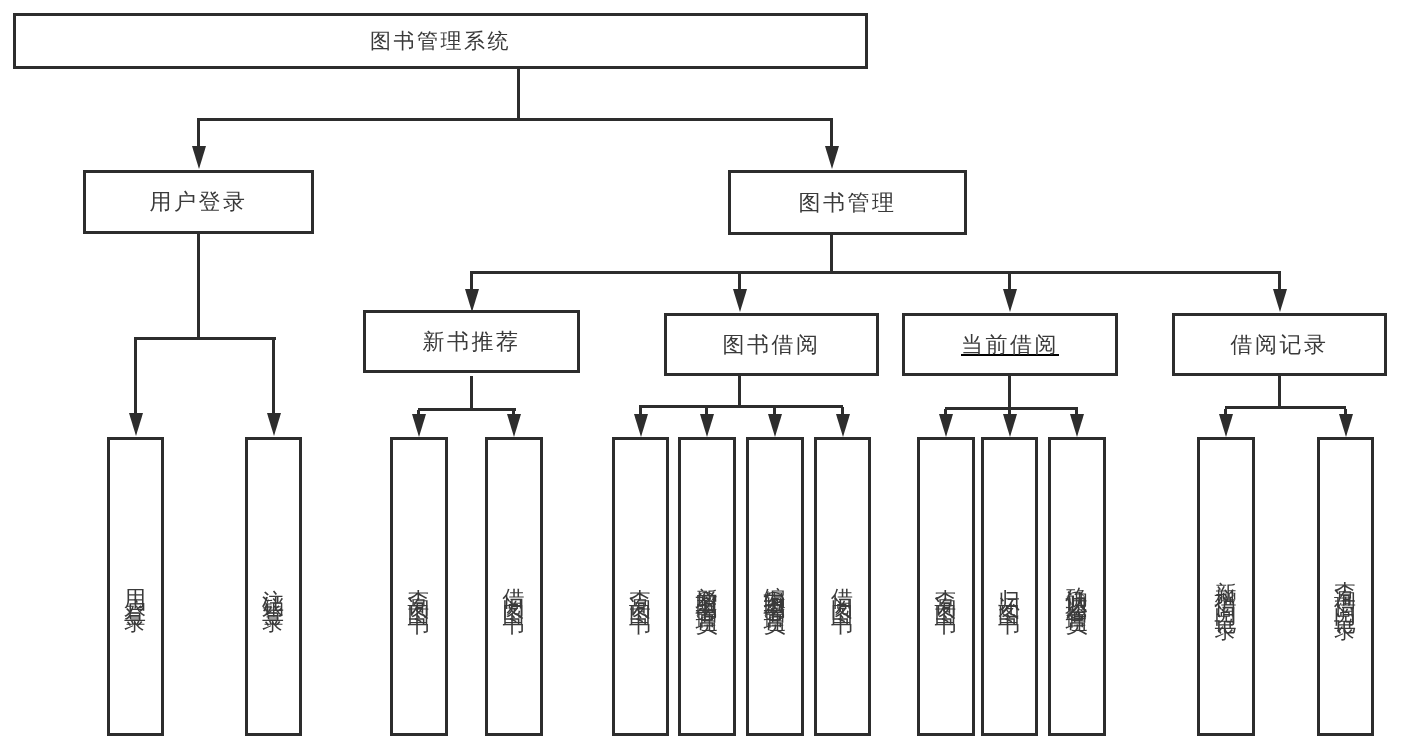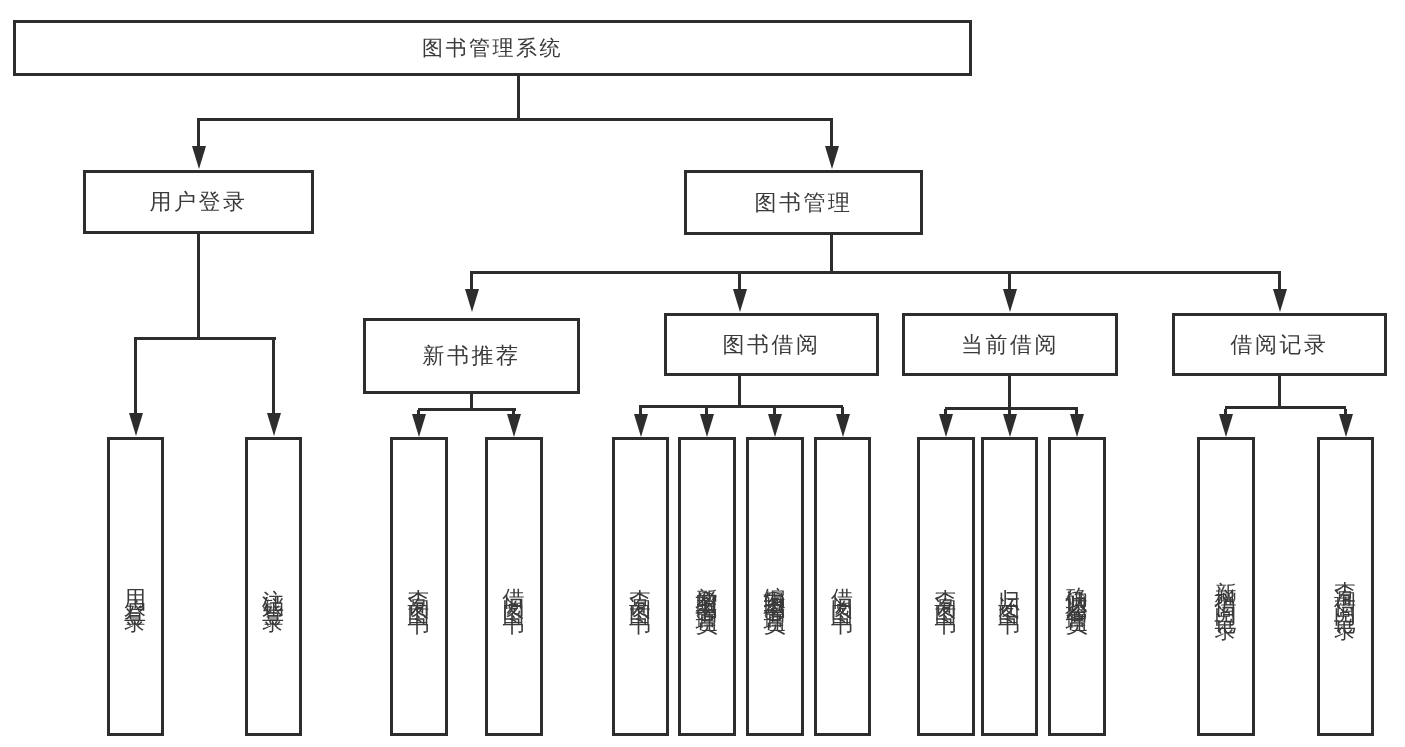--- a/index.html
+++ b/index.html
@@ -107,38 +107,38 @@
   <div class="arrow" style="left:639px;  top:407px; height:7px;"></div>
   <div class="arrow" style="left:705px;  top:407px; height:7px;"></div>
   <div class="arrow" style="left:773px;  top:407px; height:7px;"></div>
   <div class="arrow" style="left:841px;  top:407px; height:7px;"></div>
   <div class="arrow" style="left:944px;  top:409px; height:5px;"></div>
   <div class="arrow" style="left:1008px; top:409px; height:5px;"></div>
   <div class="arrow" style="left:1075px; top:409px; height:5px;"></div>
   <div class="arrow" style="left:1224px; top:409px; height:5px;"></div>
   <div class="arrow" style="left:1344px; top:409px; height:5px;"></div>
 
-  <div class="box" style="left:13px; top:20px; width:959px; height:56px;">
+  <div class="box" style="left:13px; top:13px; width:855px; height:56px;">
     <span class="hlabel root-label">图书管理系统</span>
   </div>
 
   <div class="box" style="left:83px; top:170px; width:231px; height:64px;">
     <span class="hlabel">用户登录</span>
   </div>
-  <div class="box" style="left:684px; top:170px; width:239px; height:65px;">
+  <div class="box" style="left:728px; top:170px; width:239px; height:65px;">
     <span class="hlabel">图书管理</span>
   </div>
 
-  <div class="box" style="left:363px; top:318px; width:217px; height:76px;">
+  <div class="box" style="left:363px; top:310px; width:217px; height:63px;">
     <span class="hlabel">新书推荐</span>
   </div>
   <div class="box" style="left:632px; top:313px; width:215px; height:63px;margin-left:32px;">
     <span class="hlabel">图书借阅</span>
   </div>
-  <div class="box" style="left:902px; top:313px; width:216px; height:63px;">
+  <div class="box" style="left:902px; top:313px; width:216px; height:63px;text-decoration:underline;">
     <span class="hlabel">当前借阅</span>
   </div>
   <div class="box" style="left:1172px; top:313px; width:215px; height:63px;">
     <span class="hlabel">借阅记录</span>
   </div>
 
   <div class="box" style="left:107px; top:437px; width:57px; height:299px;">
     <span class="vlabel">用户登录</span>
   </div>
   <div class="box" style="left:245px; top:437px; width:57px; height:299px;">

